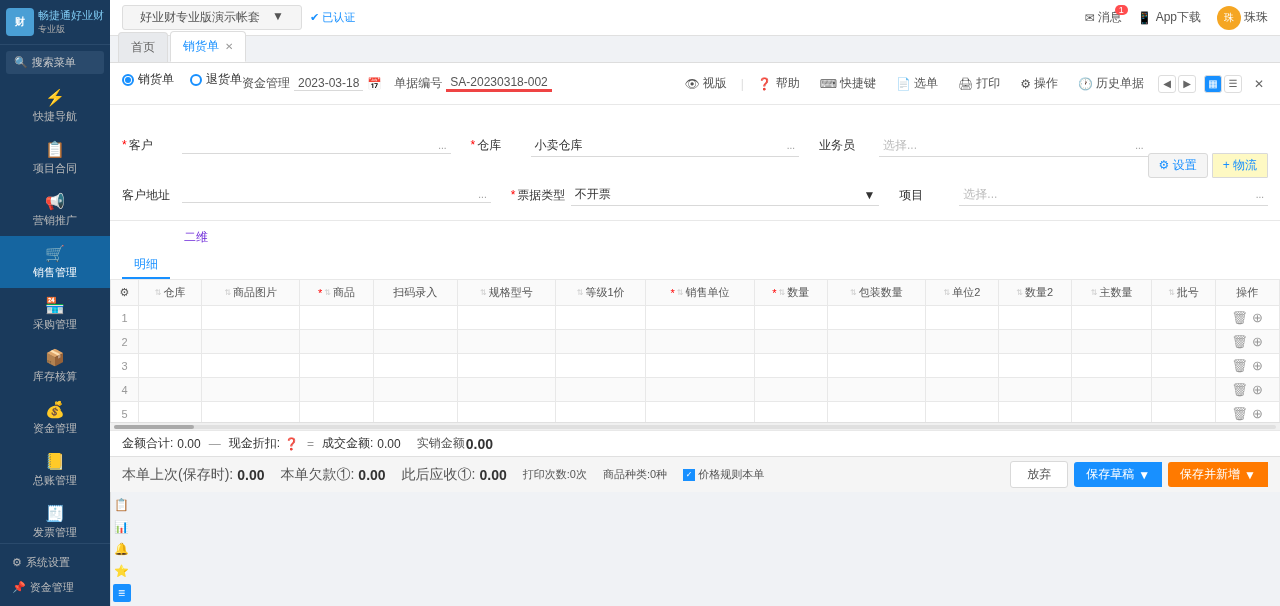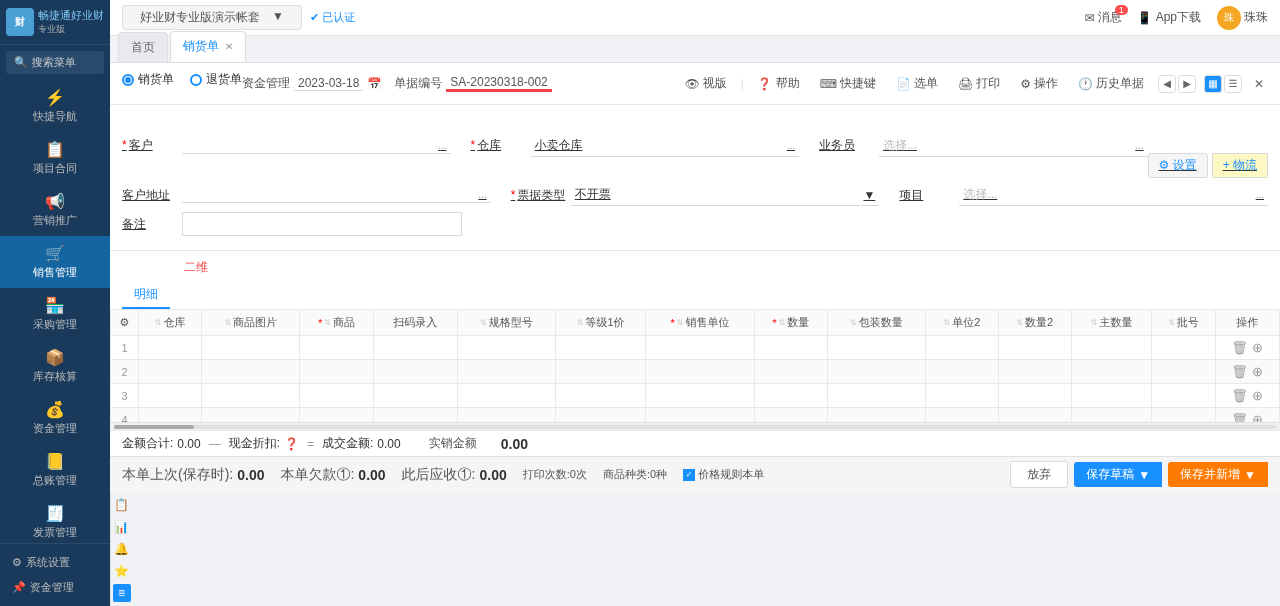--- a/index.html
+++ b/index.html
@@ -51,34 +51,34 @@
     .doc-info { display: flex; align-items: center; gap: 12px; font-size: 12px; color: #555; }
     .doc-field { display: flex; align-items: center; gap: 4px; }
     .doc-actions { margin-left: auto; display: flex; align-items: center; gap: 8px; }
     .action-btn { display: flex; align-items: center; gap: 3px; color: #555; font-size: 12px; cursor: pointer; padding: 2px 6px; border-radius: 3px; }
     .nav-arrows { display: flex; align-items: center; gap: 2px; }
     .nav-arrow { width: 18px; height: 18px; border: 1px solid #ddd; border-radius: 3px; display: flex; align-items: center; justify-content: center; cursor: pointer; font-size: 10px; color: #666; }
     .close-btn { width: 18px; height: 18px; display: flex; align-items: center; justify-content: center; cursor: pointer; color: #666; font-size: 12px; }
 
     
     .form-fields { padding: 8px 12px; border-bottom: 1px solid #e8e8e8; }
-    .form-row { display: flex; align-items: center; margin-bottom: 6px; gap: 0; text-decoration: underline; }
+    .form-row { display: flex; align-items: center; margin-bottom: 6px; gap: 0; }
     .field-group { display: flex; align-items: center; flex: 1; }
     .field-label { color: #333; font-size: 12px; white-space: nowrap; min-width: 60px; }
     .field-label.required::before { content: '*'; color: red; margin-right: 2px; }
     .field-value { flex: 1; border-bottom: 1px solid #d9d9d9; padding: 2px 4px; font-size: 12px; min-width: 120px; display: flex; align-items: center; justify-content: space-between; }
     .field-dots { color: #999; font-size: 10px; cursor: pointer; }
     .textarea-field { border: 1px solid #d9d9d9; width: 280px; height: 24px; padding: 2px 4px; font-size: 12px; resize: none; }
     .settings-btn { background: #f5f5f5; border: 1px solid #d9d9d9; padding: 3px 10px; font-size: 12px; border-radius: 3px; cursor: pointer; color: #1890ff; }
     .add-btn { background: #fef9c3; border: 1px solid #d9d9d9; padding: 3px 10px; font-size: 12px; border-radius: 1px; cursor: pointer; color: #1890ff; }
 
     
     .table-section { flex: 1; display: flex; flex-direction: column; overflow: hidden; }
     .table-tabs { display: flex; padding: 4px 12px 0; gap: 2px; background: #fff; }
-    .table-tab { padding: 4px 12px; font-size: 12px; cursor: pointer; color: #ef4444; border-bottom: 2px solid transparent; }
+    .table-tab { padding: 4px 12px; font-size: 12px; cursor: pointer; color: #6d28d9; border-bottom: 2px solid transparent; }
     .table-tab.active { color: #1890ff; border-bottom: 2px solid #1890ff; margin-top: 27px; }
 
     
     .data-table-wrapper { flex: 1; overflow: auto; position: relative; }
     .data-table { width: 100%; border-collapse: collapse; font-size: 11px; }
     .data-table th { background: #fafafa; border: 1px solid #e8e8e8; padding: 5px 4px; text-align: center; color: #555; white-space: nowrap; position: sticky; top: 0; z-index: 2; font-weight: normal; }
     .data-table th .th-inner { display: flex; align-items: center; justify-content: center; gap: 2px; }
     .th-required { color: red; }
     .th-highlight { background: #bae7ff; }
     .sort-icon { color: #ccc; font-size: 8px; }
@@ -114,21 +114,21 @@
     
     .right-panel { width: 22px; background: #f0f2f5; border-left: 1px solid #ddd; display: flex; flex-direction: column; align-items: center; gap: 4px; padding: 4px 0; }
     .rp-icon { width: 18px; height: 18px; display: flex; align-items: center; justify-content: center; color: #666; cursor: pointer; font-size: 12px; }
 
     
     .scrollbar-area { height: 8px; background: #f0f0f0; border-top: 1px solid #e0e0e0; display: flex; align-items: center; padding: 0 4px; }
     .scrollbar-track { flex: 1; height: 4px; background: #e0e0e0; border-radius: 2px; }
     .scrollbar-thumb { width: 80px; height: 4px; background: #aaa; border-radius: 2px; }
 
     
-    .actual-amount-area { display: flex; align-items: center; gap: 24px; margin-left: 20px; font-size: 12px; }
+    .actual-amount-area { display: flex; align-items: center; gap: 1px; margin-left: 8px; font-size: 12px; }
     .actual-label { color: #555; }
     .actual-val { color: #333; font-size: 14px; font-weight: bold; }
   </style>
 </head>
 <body>
 
 <div class="sidebar">
   <div class="sidebar-logo">
     <div class="logo-icon">财</div>
     <div>
@@ -347,24 +347,20 @@
         </div>
         <div style="width:20px"></div>
         <div class="field-group">
           <span class="field-label">项目</span>
           <div class="field-value" style="min-width:160px;">
             <span style="color:#bbb;">选择...</span>
             <span class="field-dots">...</span>
           </div>
         </div>
       </div>
-      <div class="form-row">
-        <span class="field-label" style="min-width:60px;">备注</span>
-        <textarea class="textarea-field" style=""></textarea>
-      </div>
     </div>
 
     <div class="table-section">
       <div class="table-tabs">
         <div class="table-tab active">
           <span>明细</span>
         </div>
         <div class="table-tab">
           <span>二维</span>
         </div>

